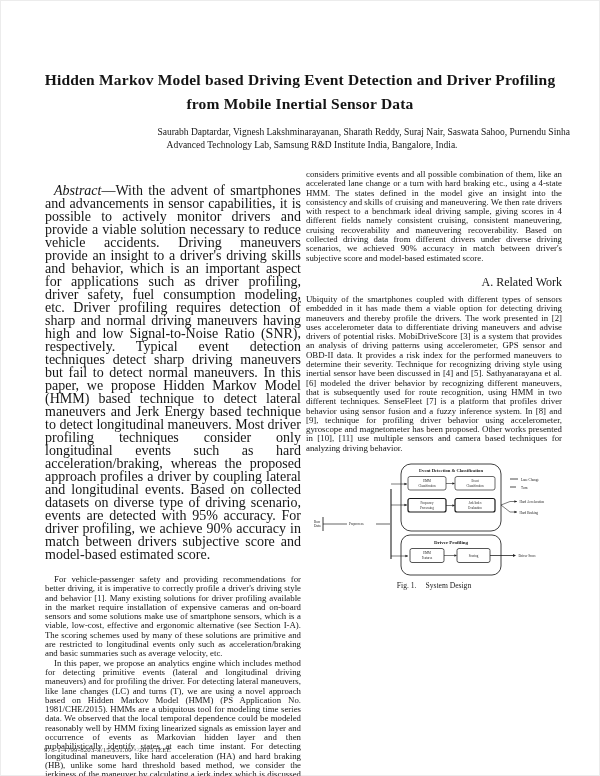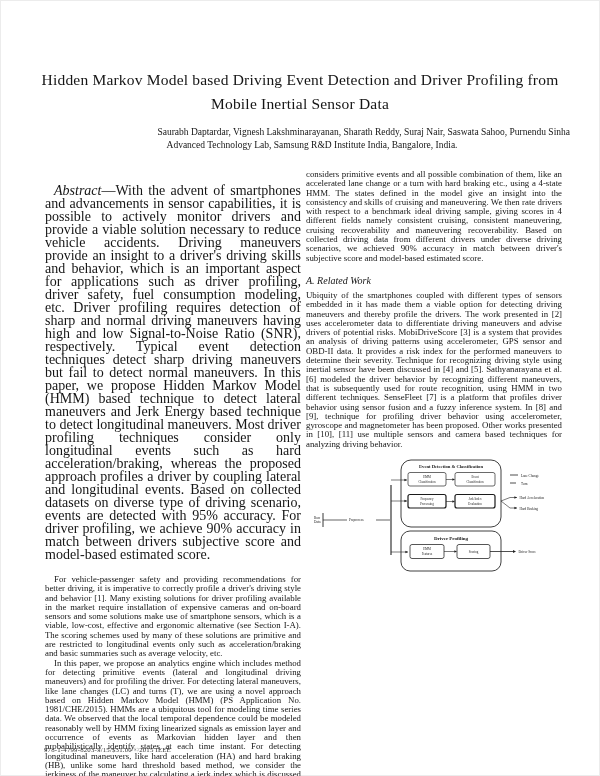--- a/index.html
+++ b/index.html
@@ -1,34 +1,34 @@
 <!DOCTYPE html>
 <html><head>
 <meta charset="utf-8">
 <style>
   html,body{margin:0;padding:0;background:#ffffff;}
   body{width:600px;height:776px;font-family:"Liberation Serif", serif;color:#151515;}
   .page{position:relative;width:600px;height:776px;background:#fff;box-shadow:inset 0 0 0 1px #ececec;overflow:hidden;}
 
   .title{position:absolute;top:68px;left:38px;width:524px;text-align:center;
-         font-size:15.5px;font-weight:normal;line-height:1.55;letter-spacing:.2px;}
+         font-size:15.5px;font-weight:bold;line-height:1.55;letter-spacing:.2px;}
   .authors{position:absolute;top:126px;left:30px;width:540px;text-align:right;font-size:9.5px;line-height:1.45;}
   .affil{position:absolute;top:140px;left:42px;width:540px;text-align:center;font-size:9.5px;}
 
   .col{position:absolute;top:170px;width:256px;}
   .col-left{left:45px;}
   .col-right{left:306px;}
 
   .abstract{font-size:14px;font-weight:normal;line-height:13px;text-align:justify;text-indent:9px;}
   .abstract .ab-label{font-style:italic;}
   p.body-par{font-size:8.8px;line-height:9.3px;text-align:justify;margin:0;text-indent:9px;}
   p.noindent{text-indent:0;}
   .sec-head{text-align:center;font-size:8.8px;margin:8px 0 5px 0;}
   .sec-head .sc{font-variant:small-caps;letter-spacing:.4px;}
-  .sub-head{font-style:italic;font-size:10px;margin:12px 0 5px 0;}
+  .sub-head{font-size:12px;margin:12px 0 5px 0;text-align:right;}
 
   .figure-block{margin-top:6px;}
   .figure-block svg{display:block;}
   svg text{font-family:"Liberation Serif", serif;fill:#1a1a1a;}
   .fig-caption{text-align:center;font-size:7.6px;margin-top:4px;color:#222;}
   .fig-caption .cap-text{margin-left:9px;}
 
   .footer{position:absolute;left:44px;top:746px;font-size:6.8px;letter-spacing:.2px;color:#333;}
 </style>
 </head>
@@ -109,17 +109,18 @@
         <text x="121" y="95.4" font-size="3.1" text-anchor="middle">HMM</text>
         <text x="121" y="99.8" font-size="3.1" text-anchor="middle">Features</text>
         <rect x="151" y="89.5" width="33" height="14" rx="2" fill="none" stroke="#2a2a2a" stroke-width="0.8"></rect>
         <text x="167.5" y="98" font-size="3.1" text-anchor="middle">Scoring</text>
         <path d="M138,96.5 L149,96.5" stroke="#222" stroke-width="0.6" fill="none"></path>
         <path d="M151,96.5 l-2.6,-1.3 l0,2.6 z" fill="#222"></path>
         <path d="M184,96.5 L208,96.5" stroke="#222" stroke-width="0.8" fill="none"></path>
         <path d="M210,96.5 l-3,-1.5 l0,3 z" fill="#222"></path>
         <text x="212.5" y="98" font-size="3.4">Driver Score</text>
       </svg>
+      <div class="fig-caption"><span>Fig. 1.</span><span class="cap-text">System Design</span></div>
     </div>
   </div>
 
   <div class="footer">978-1-4799-8203-5/15/$31.00 ©2015 IEEE</div>
 </div>
 
 </body></html>

